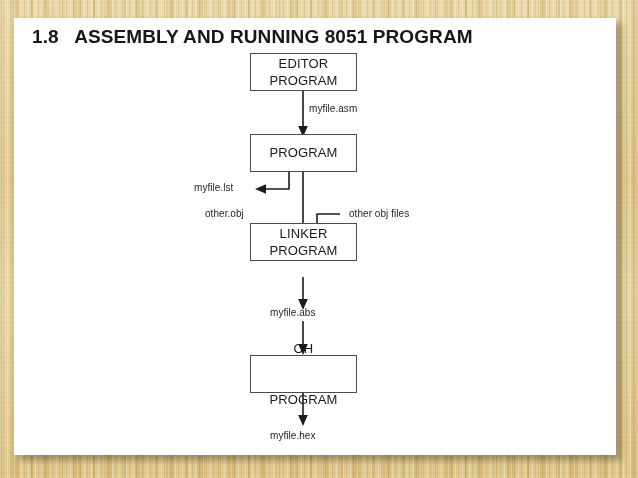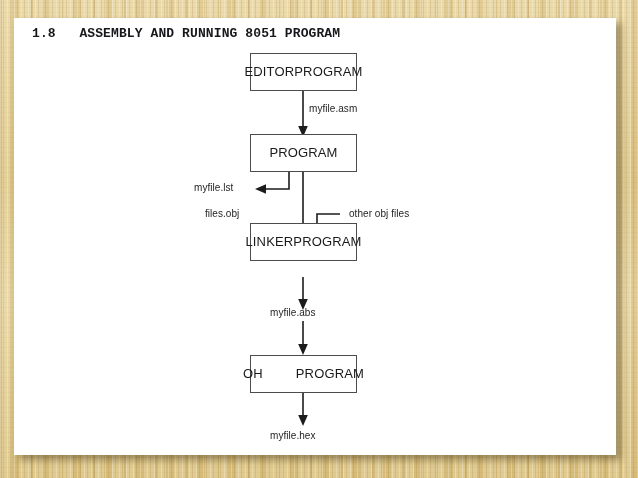--- a/index.html
+++ b/index.html
@@ -56,43 +56,43 @@
     width: 602px;
     height: 437px;
     background: #ffffff;
     box-shadow: 5px 5px 7px rgba(60, 42, 10, 0.42);
   }
 
   #page-title {
     position: absolute;
     left: 18px;
     top: 8px;
-    font-size: 13px;
+    font-size: 19px;
     font-weight: bold;
     letter-spacing: 0.1px;
     color: #17161a;
     white-space: pre;
-    font-family: Liberation Mono, monospace;
   }
 
   
   #diagram {
     position: absolute;
     left: 0;
     top: 0;
     width: 602px;
     height: 437px;
   }
 
   .node-box {
     position: absolute;
     border: 1px solid #4c4c4c;
     background: #ffffff;
     box-sizing: border-box;
     display: flex;
+    flex-direction: column;
     align-items: center;
     justify-content: center;
     font-size: 13px;
     color: #1a1a1a;
     line-height: 1.32;
     letter-spacing: 0.15px;
   }
   .node-box .ln { white-space: pre; }
 
   .edge-label {
@@ -168,21 +168,21 @@
 
     <div class="node-box" style="left:236px; top:337px; width:107px; height:38px;gap:33px;">
       <span class="ln">OH</span>
       <span class="ln">PROGRAM</span>
     </div>
 
     <div class="edge-label" style="left:295px; top:85px;">myfile.asm</div>
 
     <div class="edge-label" style="left:180px; top:164px;">myfile.lst</div>
 
-    <div class="edge-label" style="left:191px; top:190px;">files.obj</div>
+    <div class="edge-label" style="left:191px; top:190px;">other.obj</div>
 
     <div class="edge-label" style="left:335px; top:190px;">other obj files</div>
 
     <div class="edge-label" style="left:256px; top:289px;">myfile.abs</div>
 
     <div class="edge-label" style="left:256px; top:412px;">myfile.hex</div>
 
   </div>
 </div>
 

